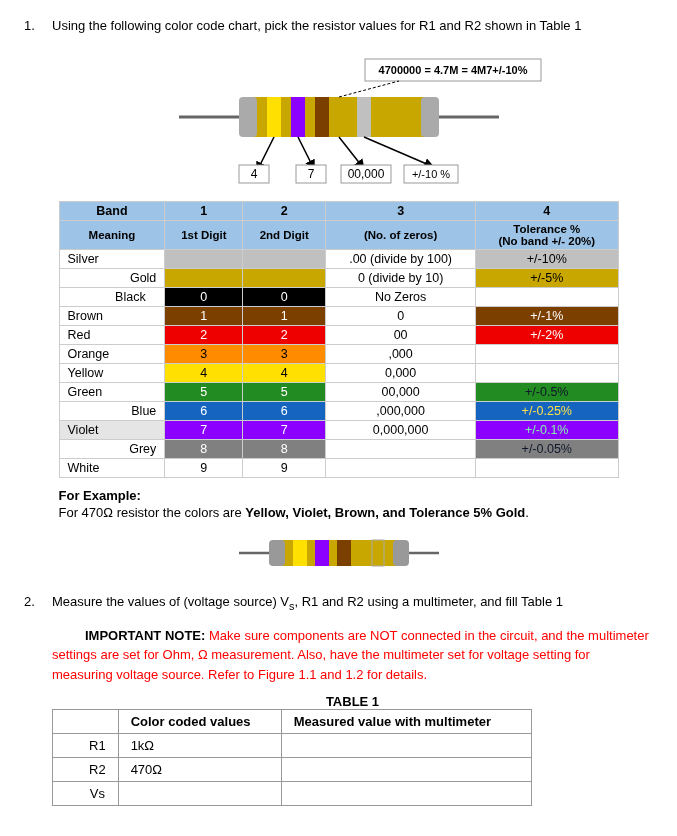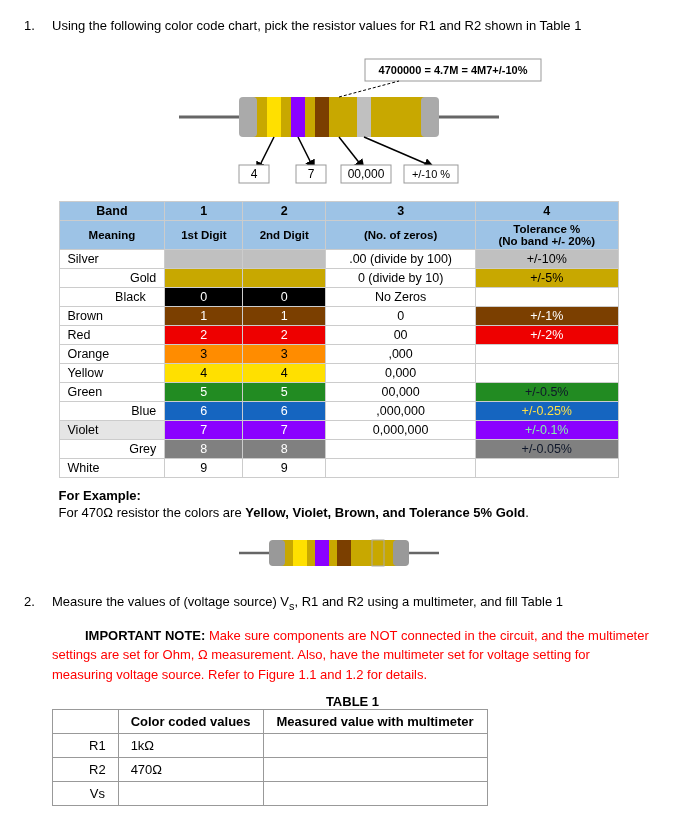--- a/index.html
+++ b/index.html
@@ -108,21 +108,21 @@
     
     .table1-container {
       margin-top: 6px;
     }
     .table1-title {
       text-align: center;
       font-weight: bold;
     }
     .table1 {
       border-collapse: collapse;
-      width: 436px;
+      width: 480px;
     }
     .table1 th, .table1 td {
       border: 1px solid #999;
       padding: 4px 12px;
       text-align: left;
       font-size: 13px;
     }
     .table1 th {
       background: #fff;
       font-weight: bold;

